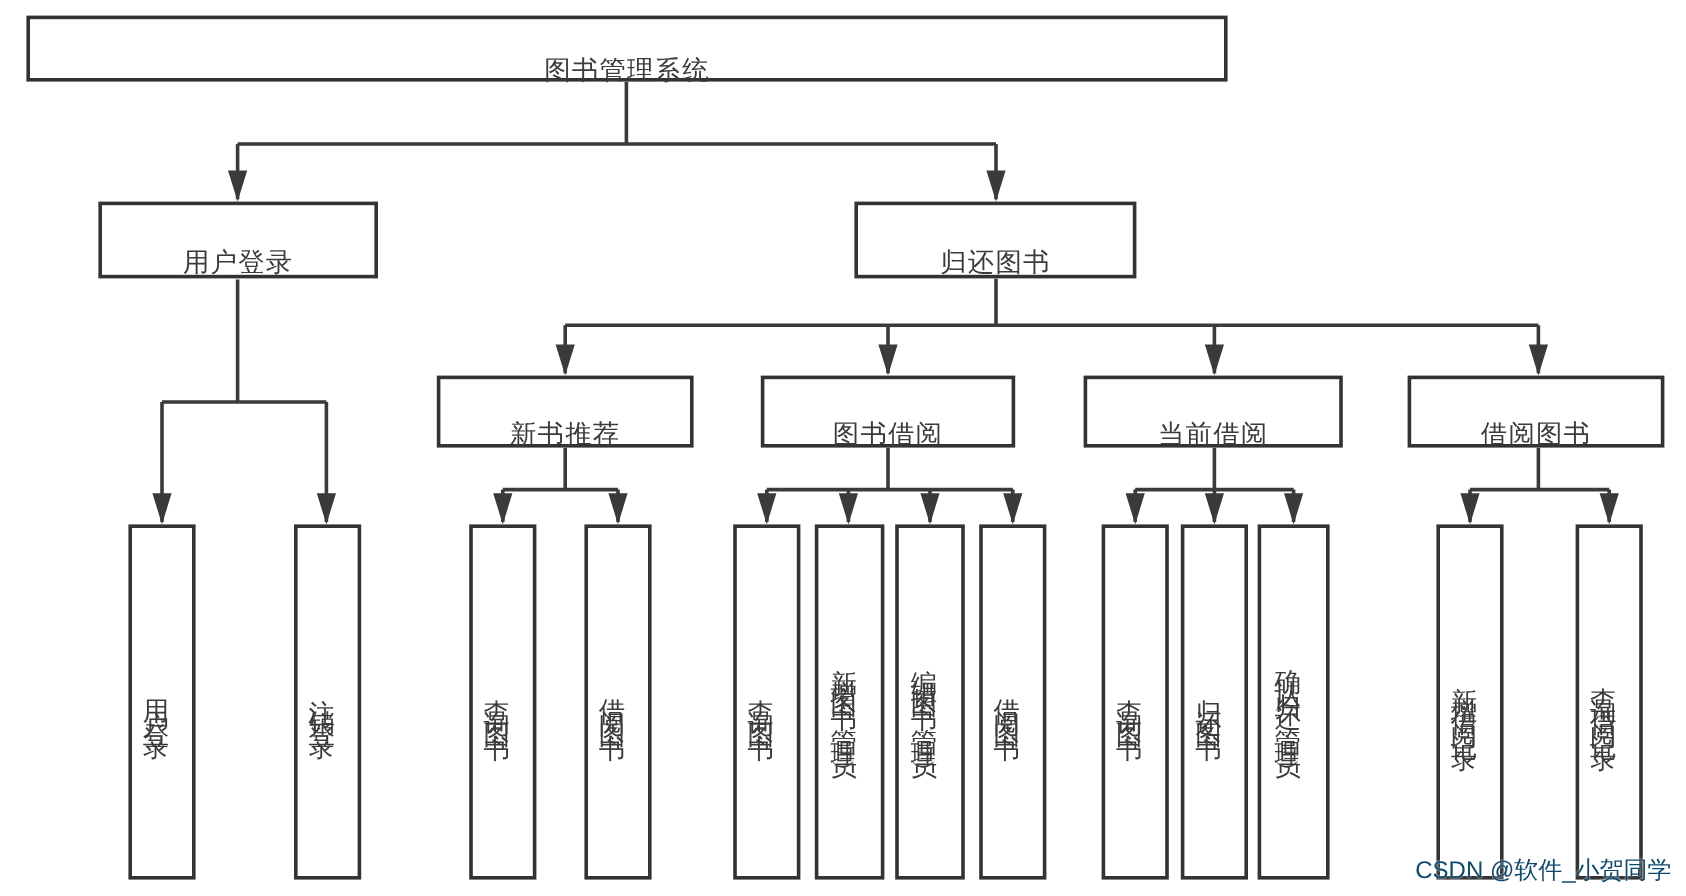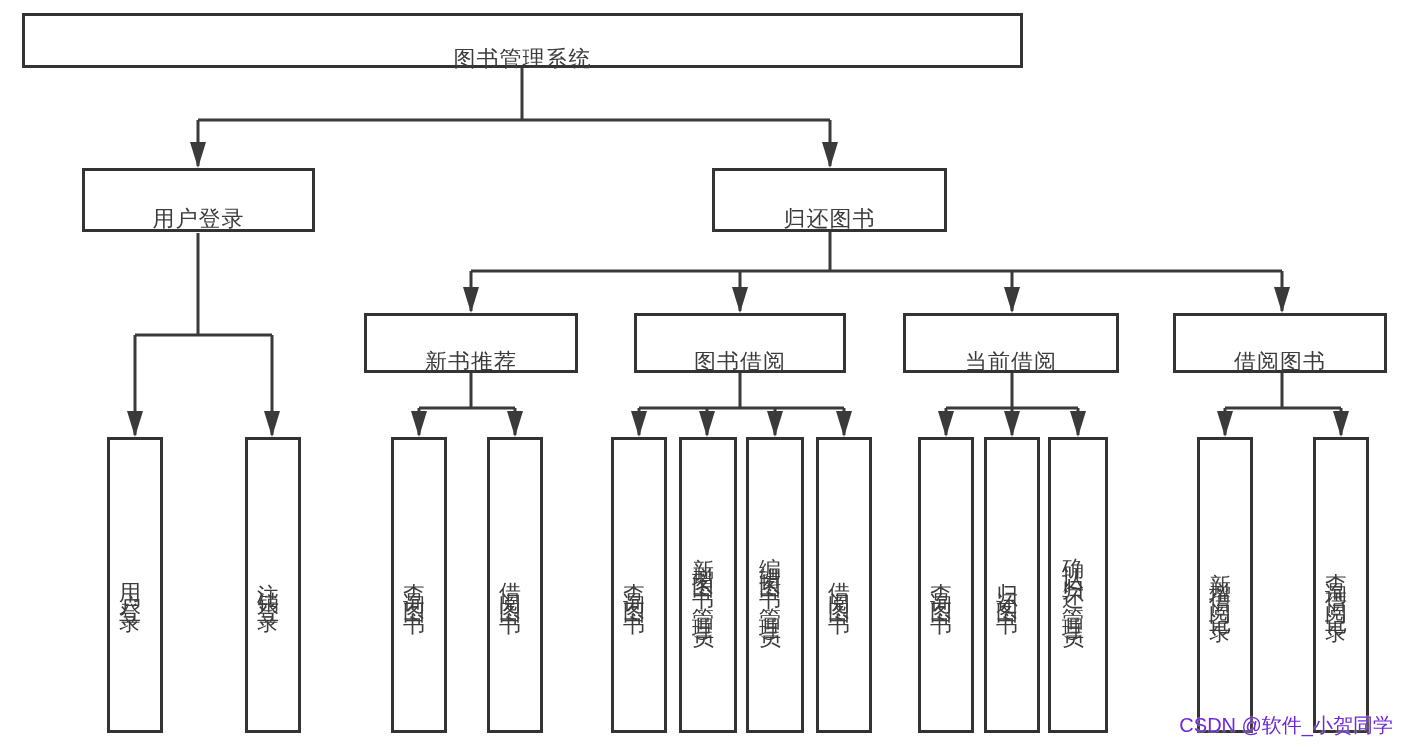--- a/index.html
+++ b/index.html
@@ -68,21 +68,21 @@
   .v-cbquery  { left: 918px;  width: 56px; }
   .v-cbreturn { left: 984px;  width: 56px; }
   .v-cbconfirm{ left: 1048px; width: 60px; }
   .v-recadd   { left: 1197px; width: 56px; }
   .v-recquery { left: 1313px; width: 56px; }
   .watermark {
     position: absolute;
     right: 12px;
     bottom: 8px;
     font-size: 20px;
-    color: #6d28d9;
+    color: #0c4a6e;
     text-shadow: 0 0 2px #ffffff;
     white-space: nowrap;
   }
 </style>
 </head>
 <body>
 
 <div class="canvas">
 
   <svg class="connectors" viewBox="0 0 1405 747" xmlns="http://www.w3.org/2000/svg">

